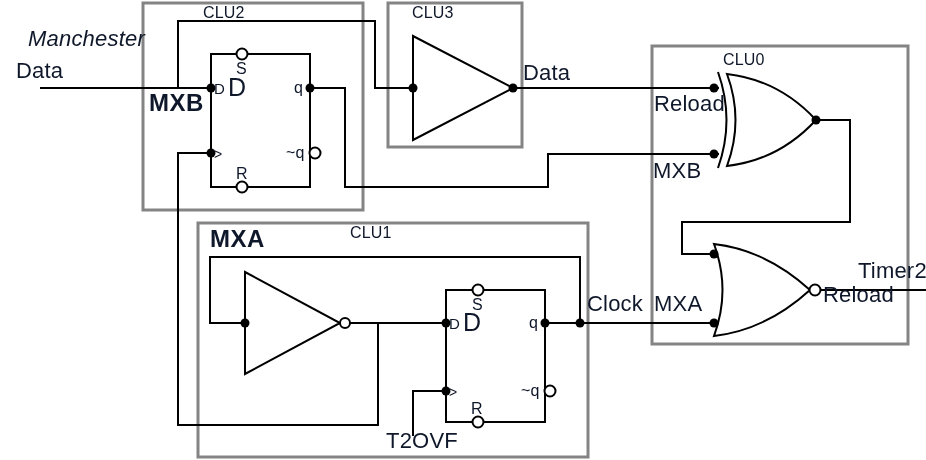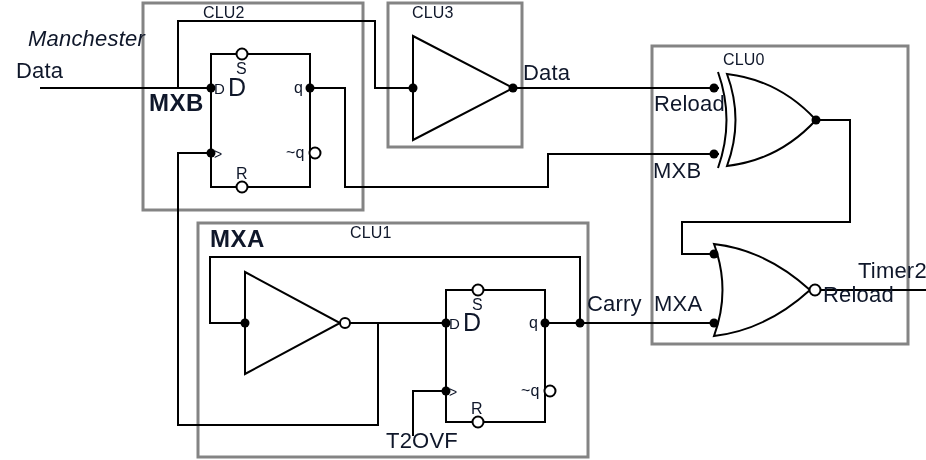--- a/index.html
+++ b/index.html
@@ -84,21 +84,21 @@
     <circle class="dot" cx="245" cy="323" r="4.5"></circle>
     <circle class="dot" cx="446" cy="323" r="4.5"></circle>
     <circle class="dot" cx="545" cy="323" r="4.5"></circle>
     <circle class="dot" cx="580" cy="323" r="4.5"></circle>
     <circle class="dot" cx="446" cy="391" r="4.5"></circle>
   </svg>
 
   <span class="lbl s22" style="left:28px;top:28px;font-style:italic;">Manchester</span>
   <span class="lbl s22" style="left:16px;top:60px;">Data</span>
   <span class="lbl s22" style="left:523px;top:62px;">Data</span>
-  <span class="lbl s22" style="left:587px;top:293px;">Carry</span>
+  <span class="lbl s22" style="left:587px;top:293px;">Clock</span>
   <span class="lbl s22" style="left:386px;top:430px;">T2OVF</span>
   <span class="lbl s22" style="left:823px;top:260px;margin-left:35px;">Timer2</span>
   <span class="lbl s22" style="left:823px;top:284px;">Reload</span>
 
   <span class="lbl s16" style="left:203px;top:5px;">CLU2</span>
   <span class="lbl s24" style="left:149px;top:91px;">MXB</span>
   <span class="lbl s16" style="left:412px;top:5px;">CLU3</span>
   <span class="lbl s16" style="left:723px;top:52px;">CLU0</span>
   <span class="lbl s22" style="left:654px;top:93px;">Reload</span>
   <span class="lbl s22" style="left:653px;top:160px;">MXB</span>

